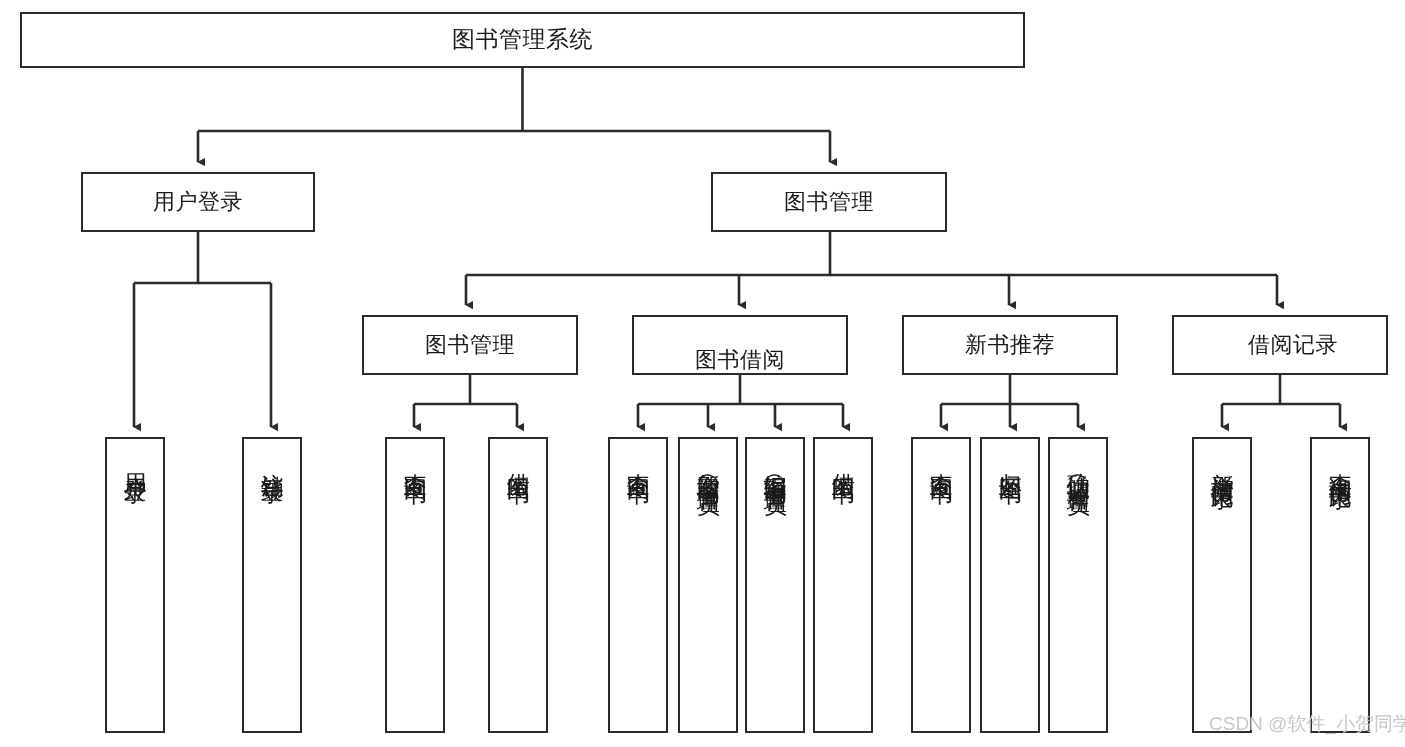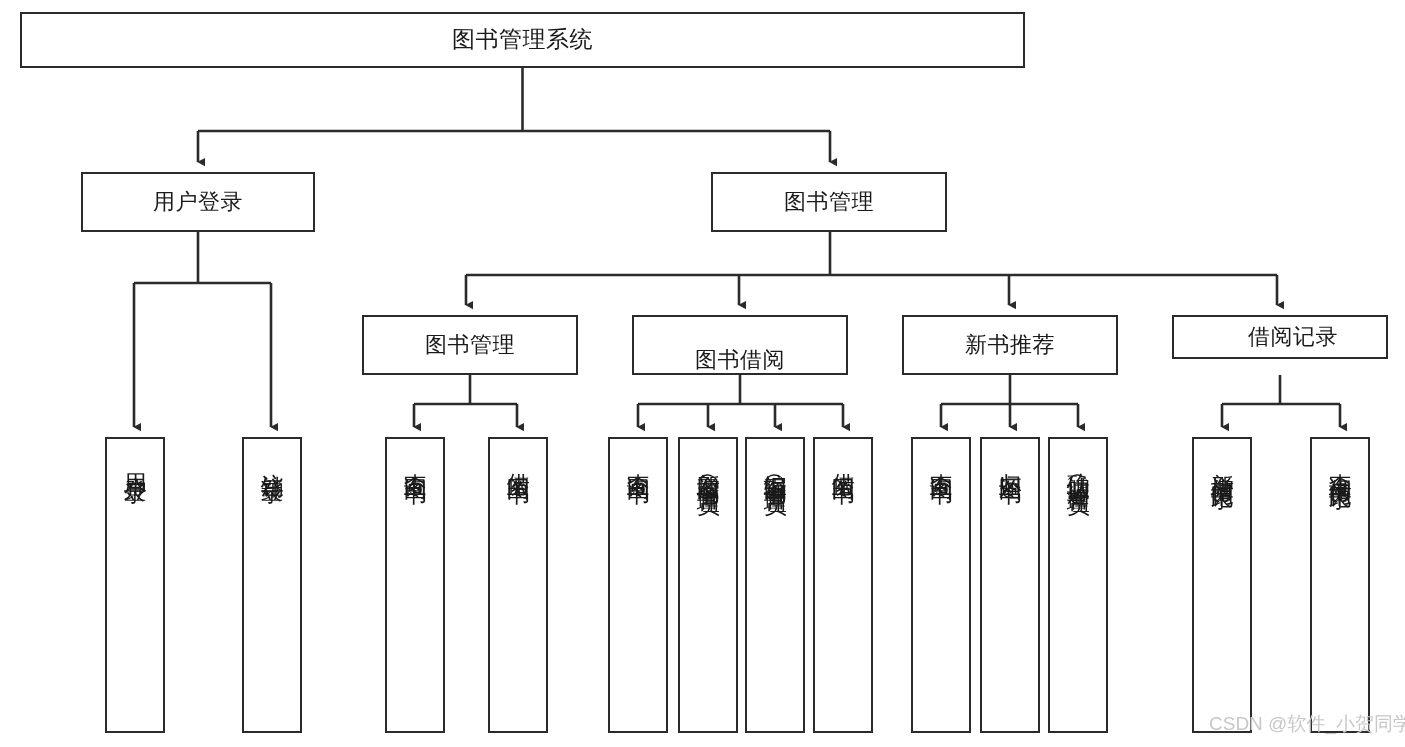--- a/index.html
+++ b/index.html
@@ -141,21 +141,21 @@
 
   <div class="node horiz" style="left:362px; top:315px; width:216px; height:60px;">
     <span class="lbl">图书管理</span>
   </div>
   <div class="node horiz" style="left:632px; top:315px; width:216px; height:60px;align-items:flex-end;">
     <span class="lbl">图书借阅</span>
   </div>
   <div class="node horiz" style="left:902px; top:315px; width:216px; height:60px;">
     <span class="lbl">新书推荐</span>
   </div>
-  <div class="node horiz" style="left:1172px; top:315px; width:216px; height:44px;padding-left:26px;">
+  <div class="node horiz" style="left:1172px; top:315px; width:216px; height:60px;padding-left:26px;">
     <span class="lbl">借阅记录</span>
   </div>
 
   <div class="node vert" style="left:105px; top:437px; width:60px; height:296px;">
     <span class="lbl">用户登录</span>
   </div>
   <div class="node vert" style="left:242px; top:437px; width:60px; height:296px;">
     <span class="lbl">注销登录</span>
   </div>
 

